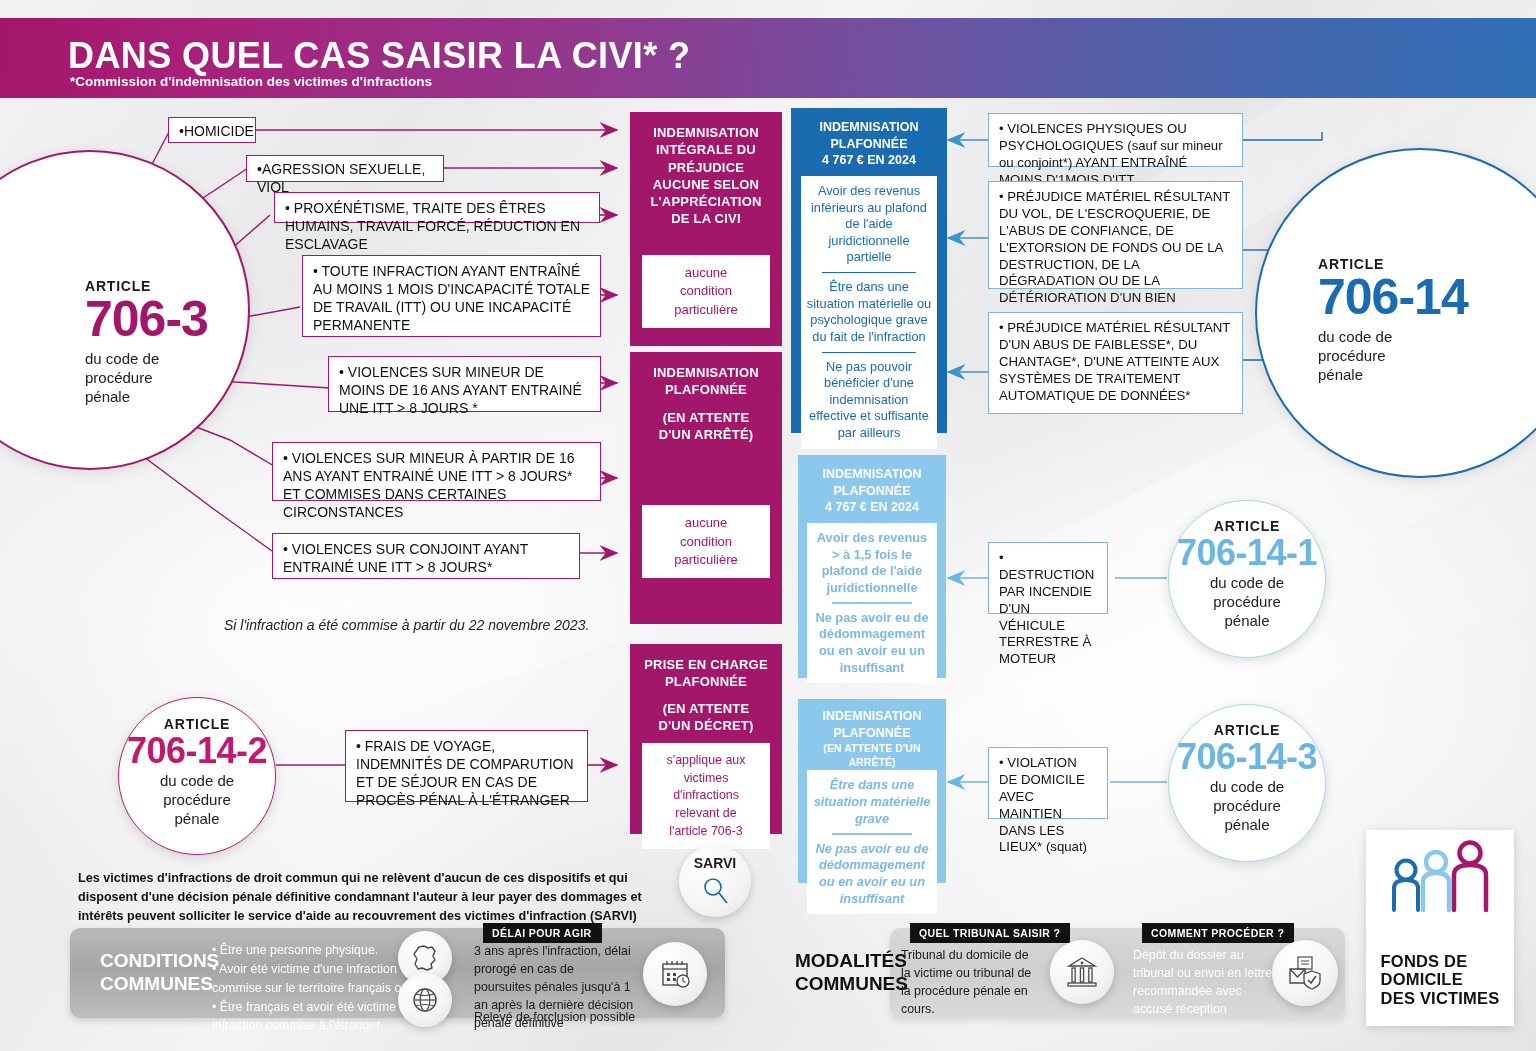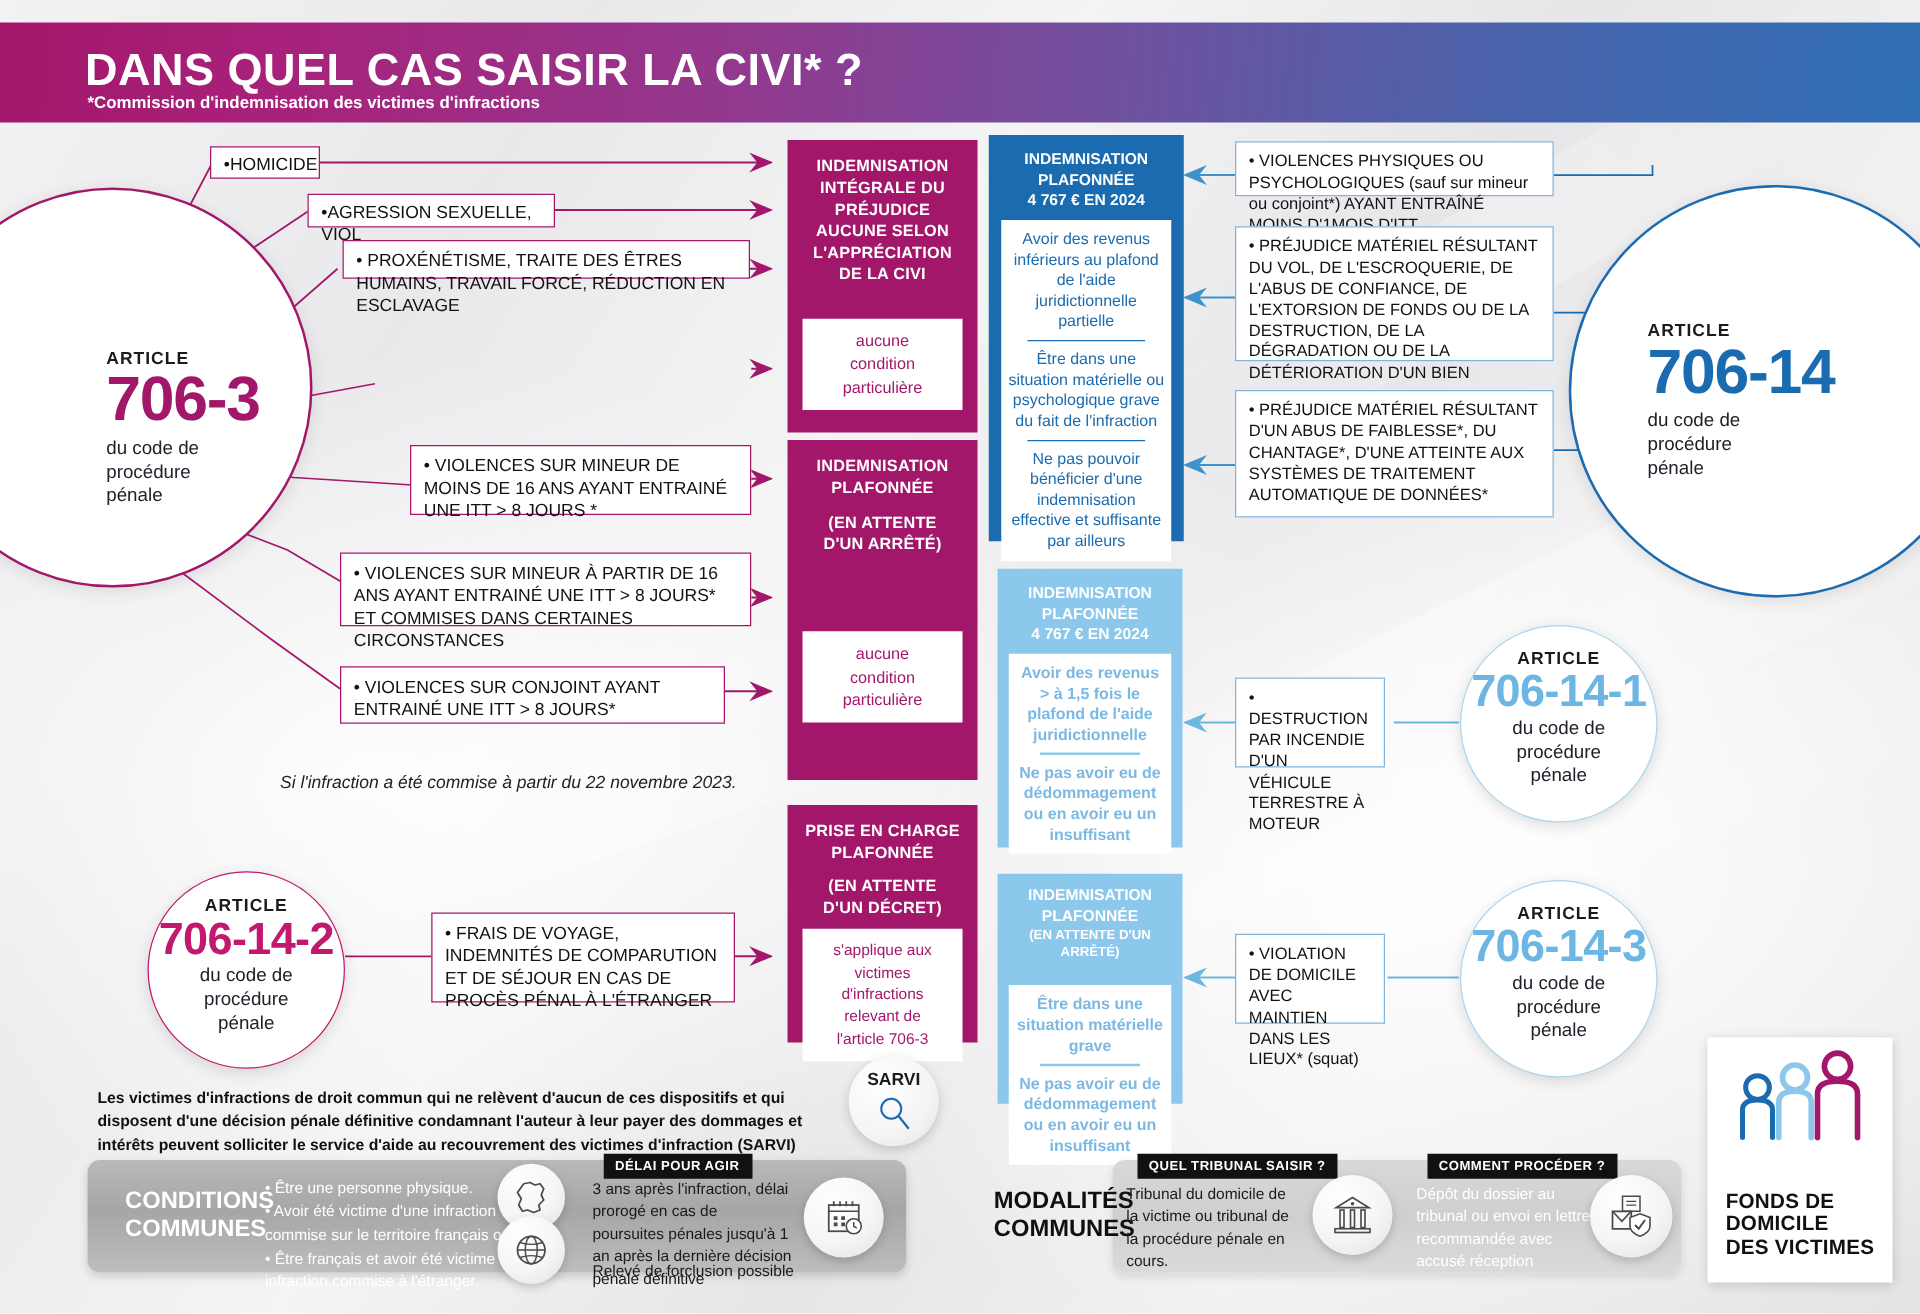--- a/index.html
+++ b/index.html
@@ -240,20 +240,21 @@
     <div class="art-label">ARTICLE</div>
     <div class="art-num-pink">706-3</div>
     <div class="art-sub" style="white-space:pre-line;margin-top:5px;">du code de
 procédure
 pénale</div>
   </div>
 
   <div class="pbox" style="left:168px;top:117px;width:88px;height:26px;padding-top:5px;">•HOMICIDE</div>
   <div class="pbox" style="left:246px;top:155px;width:198px;height:27px;padding-top:5px;">•AGRESSION SEXUELLE, VIOL</div>
   <div class="pbox" style="left:274px;top:192px;width:326px;height:31px;">• PROXÉNÉTISME, TRAITE DES ÊTRES HUMAINS, TRAVAIL FORCÉ, RÉDUCTION EN ESCLAVAGE</div>
+  <div class="pbox" style="left:302px;top:255px;width:299px;height:82px;">• TOUTE INFRACTION AYANT ENTRAÎNÉ AU MOINS 1 MOIS D'INCAPACITÉ TOTALE DE TRAVAIL (ITT) OU UNE INCAPACITÉ PERMANENTE</div>
   <div class="pbox" style="left:328px;top:356px;width:273px;height:56px;">• VIOLENCES SUR MINEUR DE MOINS DE 16 ANS AYANT ENTRAINÉ UNE ITT &gt; 8 JOURS *</div>
   <div class="pbox" style="left:272px;top:442px;width:329px;height:59px;">• VIOLENCES SUR MINEUR À PARTIR DE 16 ANS AYANT ENTRAINÉ UNE ITT &gt; 8 JOURS* ET COMMISES DANS CERTAINES CIRCONSTANCES</div>
   <div class="pbox" style="left:272px;top:533px;width:308px;height:46px;">• VIOLENCES SUR CONJOINT AYANT ENTRAINÉ UNE ITT &gt; 8 JOURS*</div>
   <div class="note-italic" style="left:224px;top:617px;">Si l'infraction a été commise à partir du 22 novembre 2023.</div>
 
   <div class="small-circle" style="left:118px;top:697px;width:158px;height:158px;border:1.6px solid #c2186e;"></div>
   <div class="circle-inner" style="left:122px;top:716px;width:150px;text-align:center;">
     <div class="art-label" style="text-align:center;">ARTICLE</div>
     <div class="art-num-pink-sm" style="text-align:center;">706-14-2</div>
     <div class="art-sub" style="white-space:pre-line;text-align:center;margin-top:2px;">du code de
@@ -317,28 +318,28 @@
       <div>Avoir des revenus &gt; à 1,5 fois le plafond de l'aide juridictionnelle</div>
       <div class="rule-blue"></div>
       <div>Ne pas avoir eu de dédommagement ou en avoir eu un insuffisant</div>
     </div>
   </div>
 
   <div class="blue-panel-light" style="left:798px;top:699px;width:148px;height:184px;">
     <div class="ttl" style="white-space:pre-line;padding-top:9px;">INDEMNISATION
 PLAFONNÉE</div>
     <div class="ttl" style="font-size:10.6px;padding-top:0;">(EN ATTENTE D'UN ARRÊTÉ)</div>
-    <div class="white-inner" style="margin:19px 9px 9px 9px;">
+    <div class="white-inner" style="margin:1px 9px 9px 9px;font-style:italic;">
       <div>Être dans une situation matérielle grave</div>
       <div class="rule-blue"></div>
       <div>Ne pas avoir eu de dédommagement ou en avoir eu un insuffisant</div>
     </div>
   </div>
 
-  <div class="bbox" style="left:988px;top:113px;width:255px;height:44px;">• VIOLENCES PHYSIQUES OU PSYCHOLOGIQUES (sauf sur mineur ou conjoint*) AYANT ENTRAÎNÉ MOINS D'1MOIS D'ITT</div>
+  <div class="bbox" style="left:988px;top:113px;width:255px;height:54px;">• VIOLENCES PHYSIQUES OU PSYCHOLOGIQUES (sauf sur mineur ou conjoint*) AYANT ENTRAÎNÉ MOINS D'1MOIS D'ITT</div>
   <div class="bbox" style="left:988px;top:181px;width:255px;height:108px;">• PRÉJUDICE MATÉRIEL RÉSULTANT DU VOL, DE L'ESCROQUERIE, DE L'ABUS DE CONFIANCE, DE L'EXTORSION DE FONDS OU DE LA DESTRUCTION, DE LA DÉGRADATION OU DE LA DÉTÉRIORATION D'UN BIEN</div>
   <div class="bbox" style="left:988px;top:312px;width:255px;height:102px;">• PRÉJUDICE MATÉRIEL RÉSULTANT D'UN ABUS DE FAIBLESSE*, DU CHANTAGE*, D'UNE ATTEINTE AUX SYSTÈMES DE TRAITEMENT AUTOMATIQUE DE DONNÉES*</div>
   <div class="bbox" style="left:988px;top:542px;width:120px;height:72px;">• DESTRUCTION PAR INCENDIE D'UN VÉHICULE TERRESTRE À MOTEUR</div>
   <div class="bbox" style="left:988px;top:747px;width:120px;height:72px;">• VIOLATION DE DOMICILE AVEC MAINTIEN DANS LES LIEUX* (squat)</div>
 
   <div class="big-circle-706-14"></div>
   <div class="circle-inner" style="left:1318px;top:256px;width:210px;">
     <div class="art-label">ARTICLE</div>
     <div class="art-num-blue">706-14</div>
     <div class="art-sub" style="white-space:pre-line;margin-top:5px;">du code de

